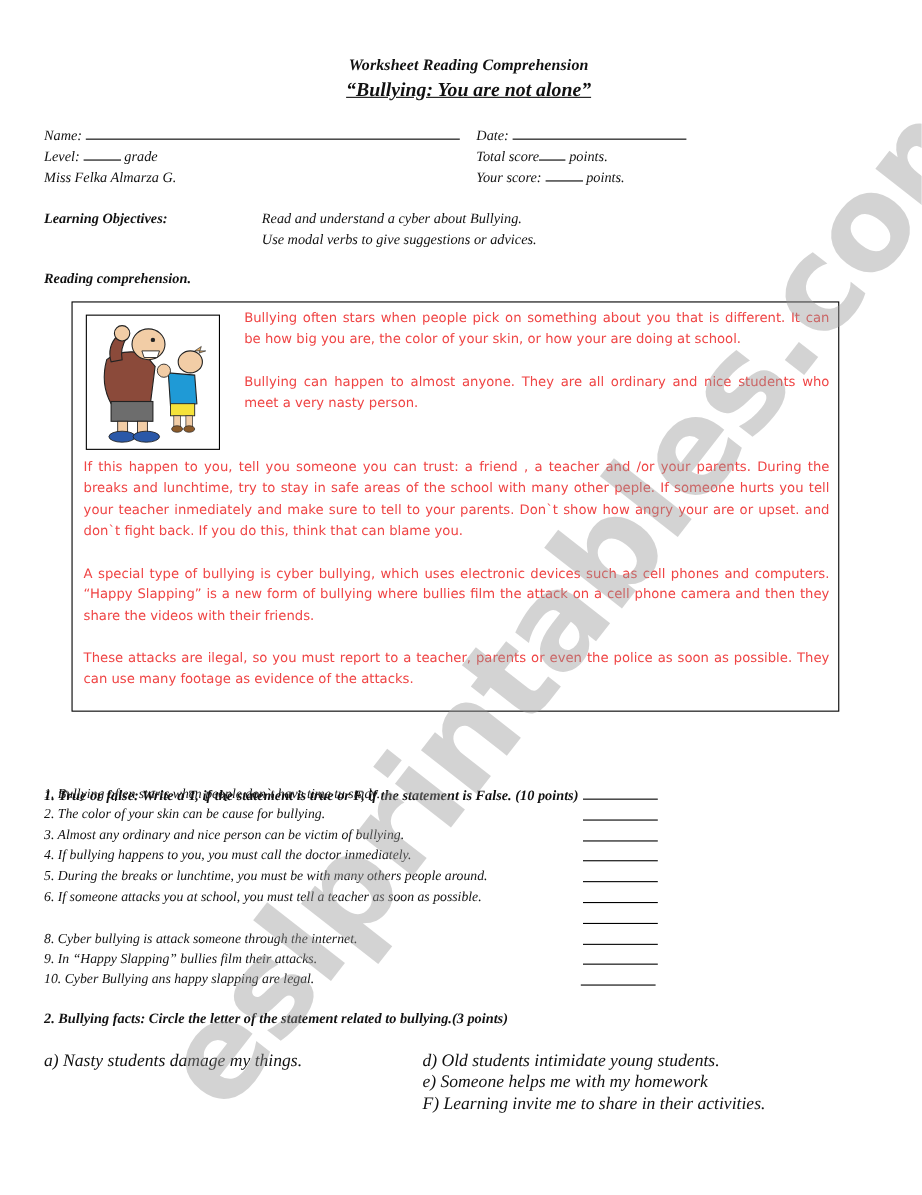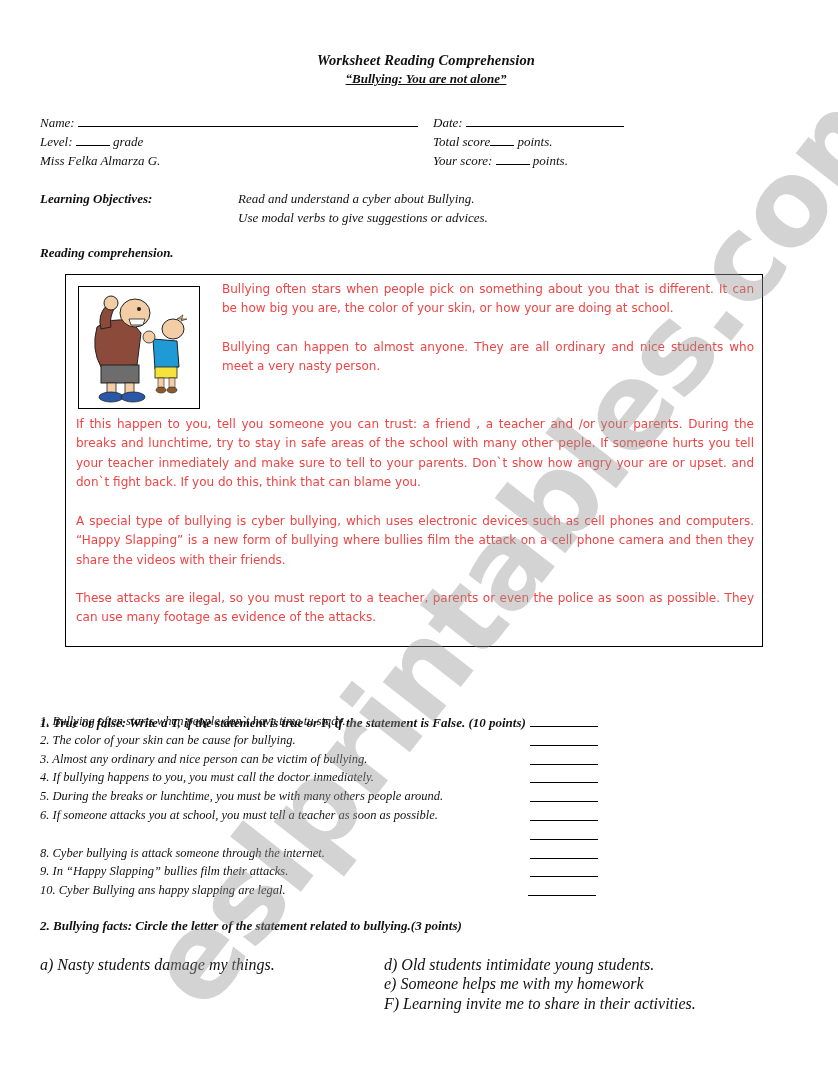--- a/index.html
+++ b/index.html
@@ -1,21 +1,21 @@
 <!DOCTYPE html>
 <html><head>
 <meta charset="utf-8">
 <style>
   html, body { margin: 0; padding: 0; background: #ffffff; }
   body { width: 838px; height: 1086px; position: relative; overflow: hidden; color: #111; }
   .page { position: absolute; left: 0; top: 12px; width: 818px; height: 1086px; }
 
   .title-block { position: absolute; left: 0; width: 838px; top: 40px; text-align: center; }
   .title-line1 { font-family: "Liberation Serif", serif; font-style: italic; font-weight: bold; font-size: 14.5px; letter-spacing: 0.1px; margin-left: 14px; }
-  .title-line2 { font-family: "Liberation Serif", serif; font-style: italic; font-weight: bold; font-size: 13px; text-decoration: underline; margin-top: 2px; margin-left: 14px; }
+  .title-line2 { font-family: "Liberation Serif", serif; font-style: italic; font-weight: bold; font-size: 18px; text-decoration: underline; margin-top: 2px; margin-left: 14px; }
 
   .hdr { position: absolute; font-family: "Liberation Serif", serif; font-style: italic; font-size: 13px; line-height: 19px; }
   .hdr-left { left: 40px; top: 101px; }
   .hdr-right { left: 433px; top: 101px; }
   .uline { display: inline-block; border-bottom: 1px solid #000; height: 12px; vertical-align: baseline; }
 
   .objectives { position: absolute; left: 40px; top: 177px; font-family: "Liberation Serif", serif; font-size: 13px; line-height: 19px; }
   .obj-label { position: absolute; left: 0; top: 0; font-weight: bold; font-style: italic; white-space: nowrap; }
   .obj-items { position: absolute; left: 198px; top: 0; font-style: italic; white-space: nowrap; }
 

